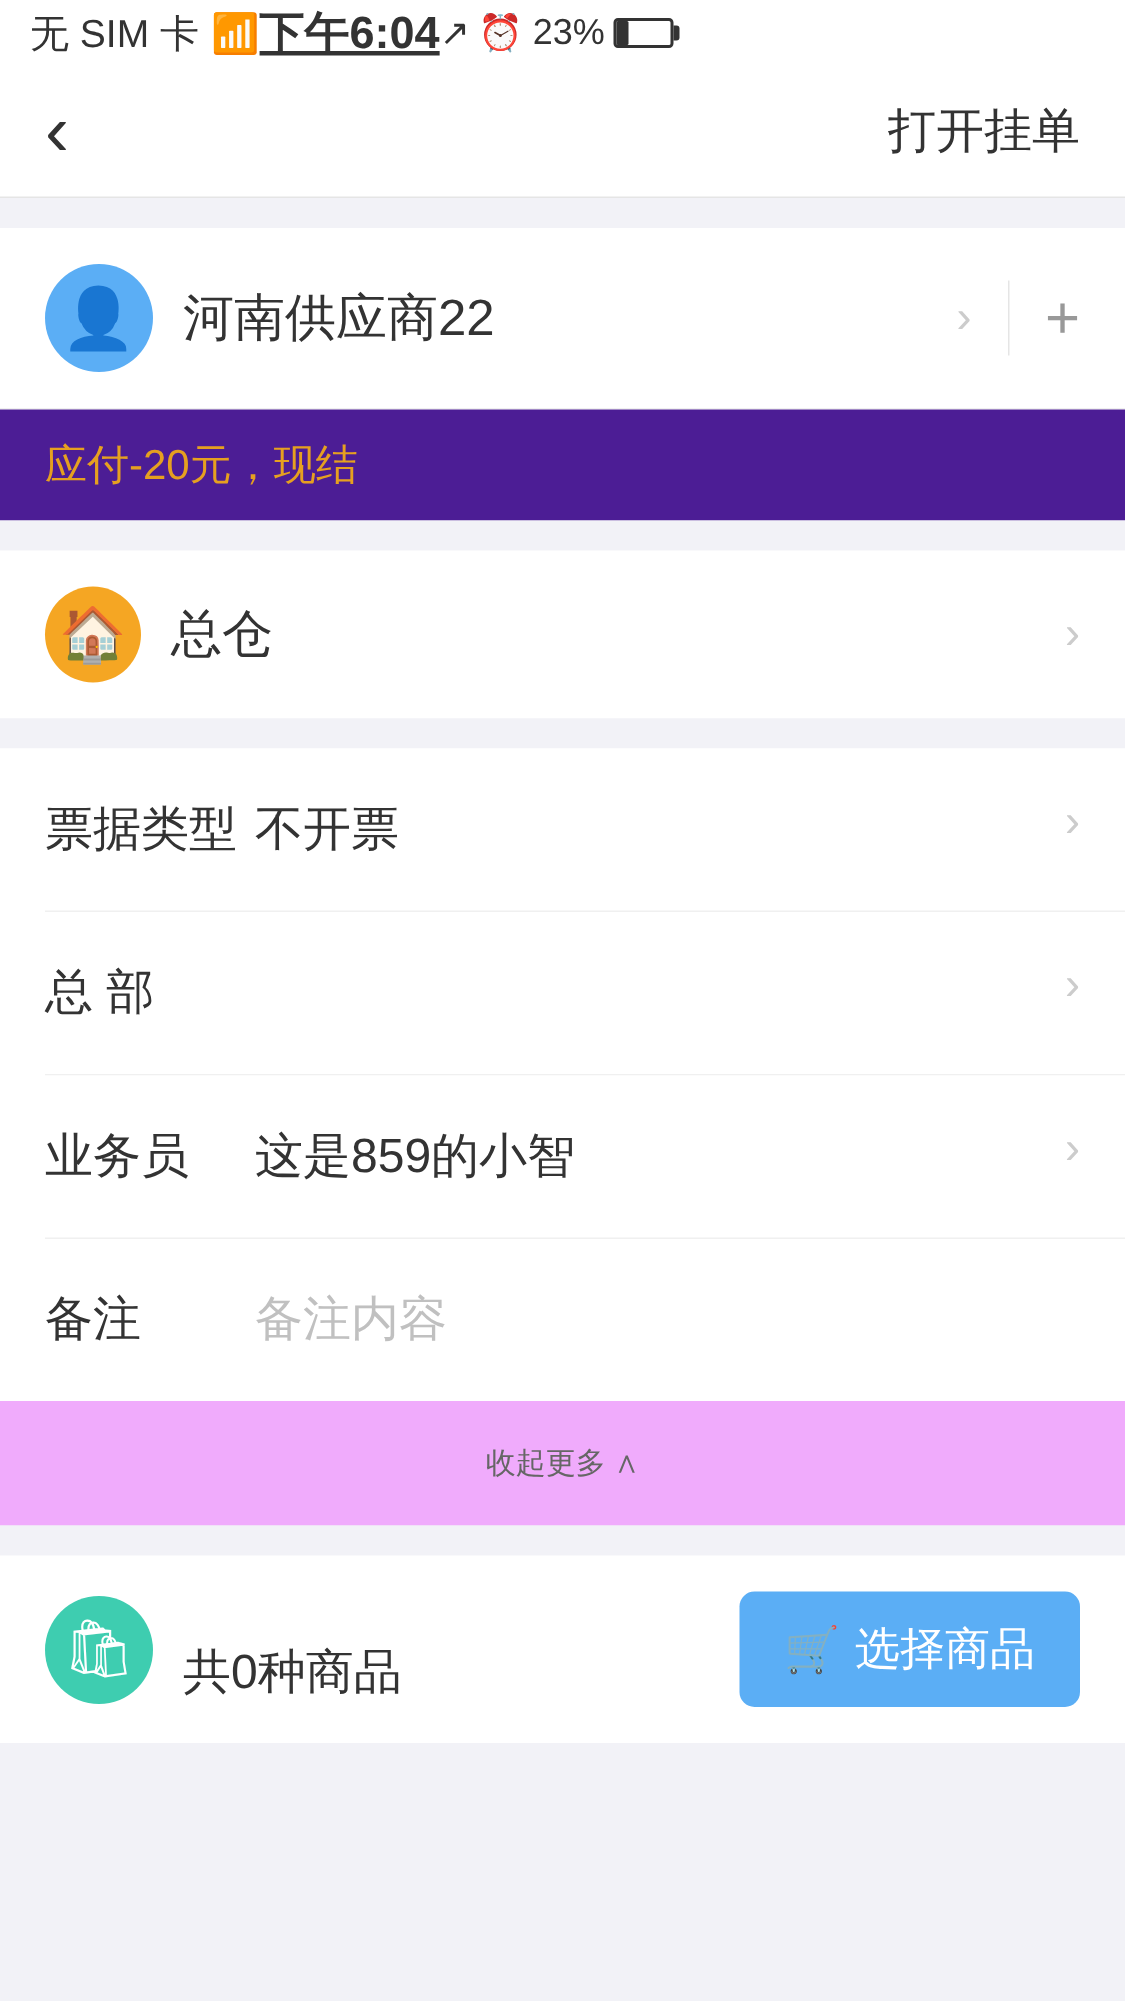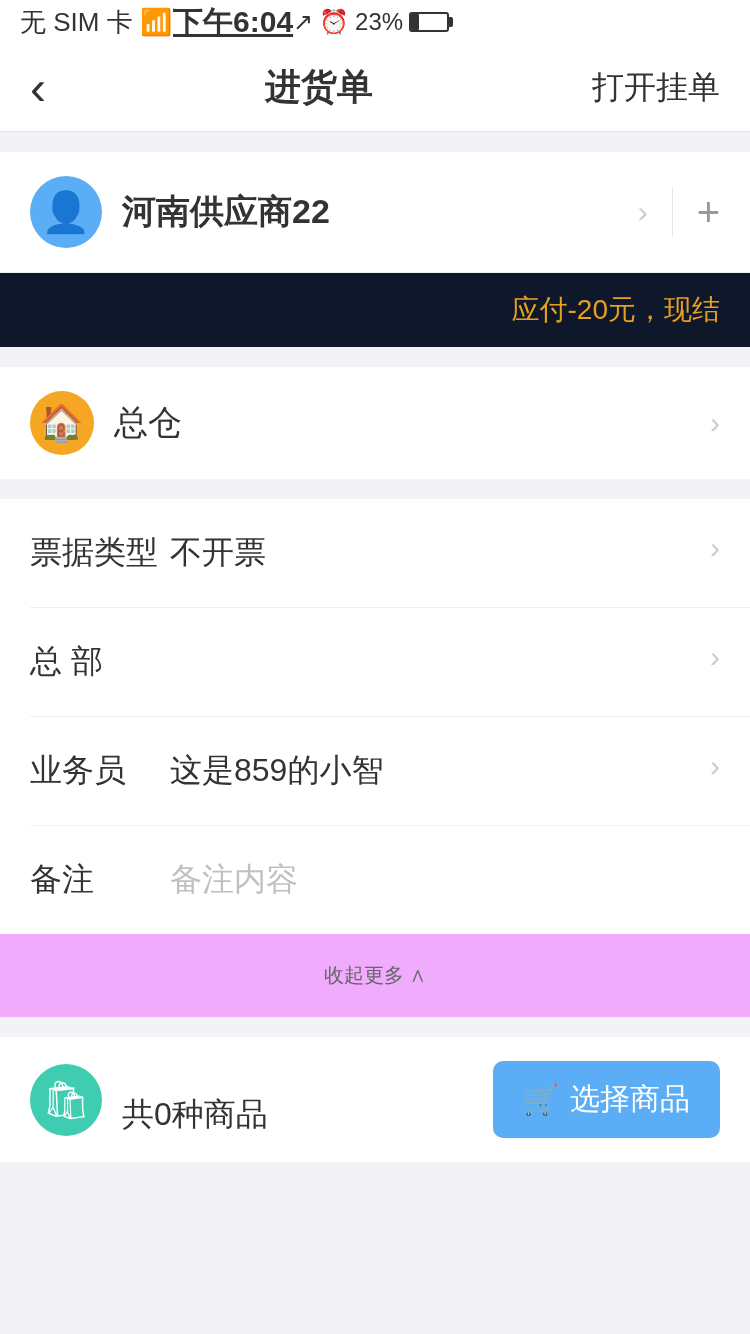--- a/index.html
+++ b/index.html
@@ -88,46 +88,45 @@
       flex-shrink: 0;
     }
     .avatar-icon {
       color: #fff;
       font-size: 40px;
     }
     .supplier-name {
       flex: 1;
       font-size: 34px;
       color: #333;
-      font-weight: 700;
+      font-weight: 400;
     }
     .chevron {
       color: #ccc;
       font-size: 30px;
       margin-right: 0;
     }
     .divider-v {
       width: 1px;
       height: 50px;
       background: #e5e5e5;
       margin: 0 24px;
     }
     .add-btn {
       font-size: 40px;
       color: #999;
       line-height: 1;
     }
 
     
     .warning-bar {
-      background: #0f172a;
+      background: #4c1d95;
       padding: 18px 30px;
       font-size: 28px;
       color: #e6a020;
-      text-align: right;
     }
 
     .section-gap-sm {
       height: 20px;
       background: #f2f2f7;
     }
 
     
     .warehouse-row {
       display: flex;
@@ -271,21 +270,20 @@
     <span>⏰</span>
     <span>23%</span>
     <span class="battery-icon">
       <div class="battery-fill"></div>
     </span>
   </div>
 </div>
 
 <div class="nav-bar">
   <span class="nav-back" style="font-size:48px; color:#333;">‹</span>
-  <span class="nav-title">进货单</span>
   <span class="nav-action">打开挂单</span>
 </div>
 
 <div class="section-gap"></div>
 
 <div class="card">
   <div class="supplier-row">
     <div class="supplier-avatar">
       <span class="avatar-icon">👤</span>
     </div>

